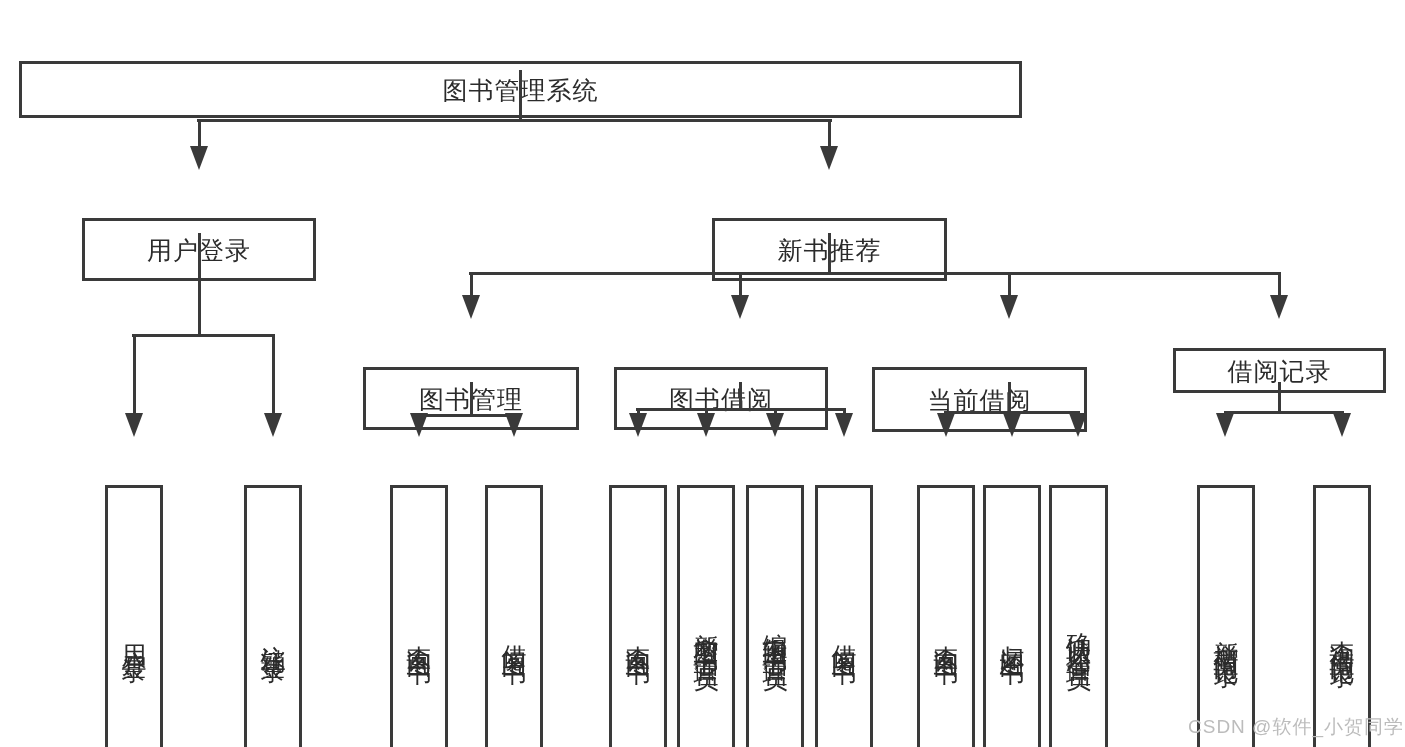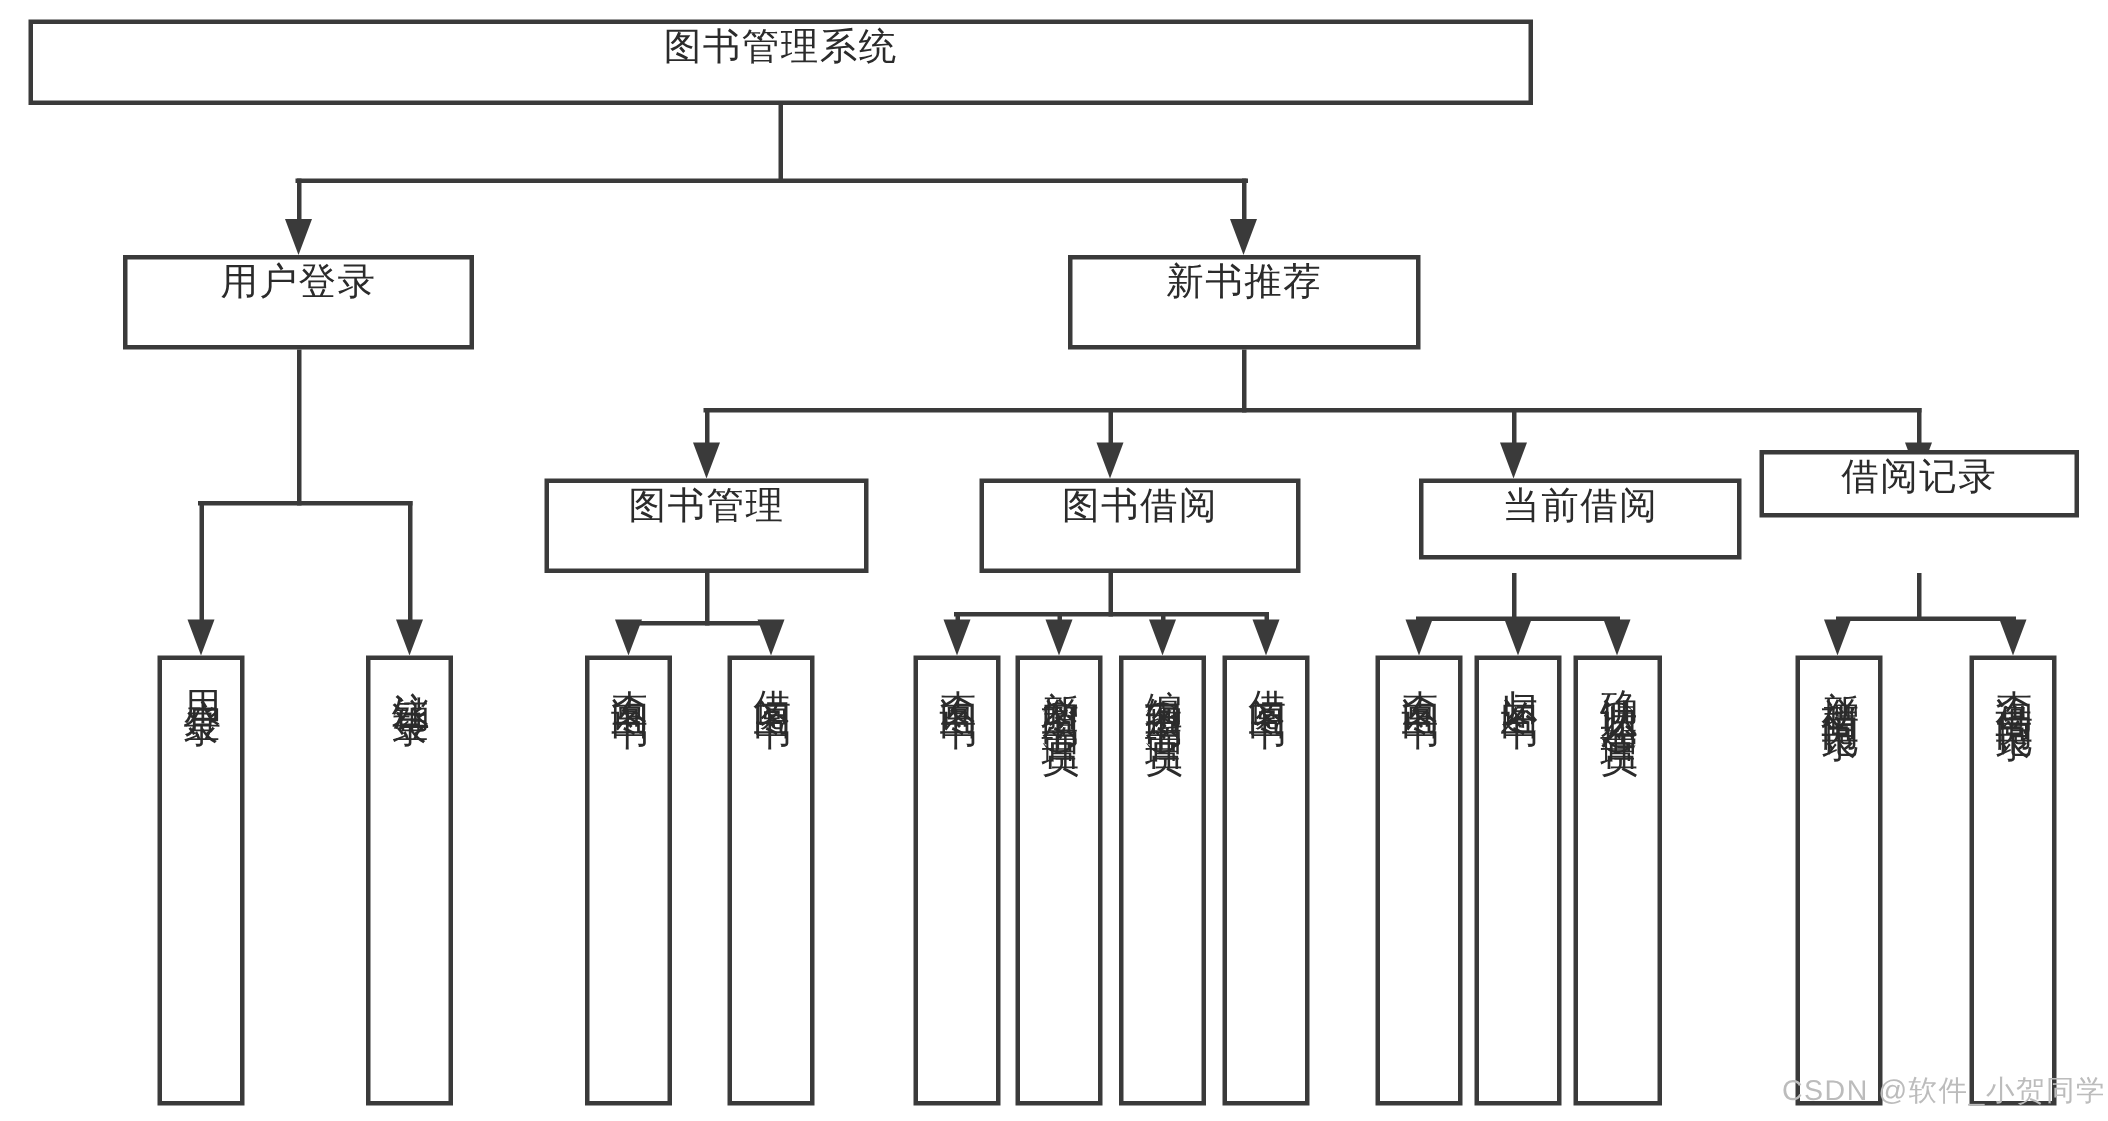--- a/index.html
+++ b/index.html
@@ -5,21 +5,21 @@
   html,body{margin:0;padding:0;background:#ffffff;}
   body{
     width:1405px;height:747px;position:relative;overflow:hidden;
     font-family:"Liberation Sans",sans-serif;
   }
   .canvas{position:absolute;left:0;top:0;width:1405px;height:747px;background:var(--color-background,#fff);}
   .box{
     position:absolute;box-sizing:border-box;
     border:3px solid var(--color-line,#3a3a3a);
     background:var(--color-box_bg,#ffffff);
-    display:flex;justify-content:center;
+    display:flex;align-items:center;justify-content:center;margin-top:48px;
   }
   .hlabel{
     font-size:25px;letter-spacing:1px;color:var(--color-text,#2b2b2b);
     white-space:nowrap;line-height:1.2;
   }
   .vtext{
     writing-mode:vertical-lr;text-orientation:mixed;
     font-size:25px;letter-spacing:5px;line-height:1.15;
     color:var(--color-text,#2b2b2b);
   }
@@ -73,24 +73,24 @@
   <div class="vline" style="left:738.5px;top:272px;width:3px;height:26px"></div>
   <div class="arr" style="left:731px;top:295px"></div>
   <div class="vline" style="left:1008px;top:272px;width:3px;height:26px"></div>
   <div class="arr" style="left:1000px;top:295px"></div>
   <div class="vline" style="left:1278px;top:272px;width:3px;height:26px"></div>
   <div class="arr" style="left:1270px;top:295px"></div>
 
   <div class="box" style="left:363px;top:319px;width:216px;height:63px">
     <span class="hlabel">图书管理</span>
   </div>
-  <div class="box" style="left:653px;top:319px;width:214px;height:63px">
+  <div class="box" style="left:614px;top:319px;width:214px;height:63px">
     <span class="hlabel">图书借阅</span>
   </div>
-  <div class="box" style="left:946px;top:319px;width:215px;height:54px">
+  <div class="box" style="left:872px;top:319px;width:215px;height:65px">
     <span class="hlabel">当前借阅</span>
   </div>
   <div class="box" style="left:1173px;top:300px;width:213px;height:45px">
     <span class="hlabel">借阅记录</span>
   </div>
 
   <div class="vline" style="left:469.5px;top:382px;width:3px;height:35px"></div>
   <div class="hline" style="left:417px;top:414px;width:99px;height:3px"></div>
   <div class="arr" style="left:410px;top:413px"></div>
   <div class="arr" style="left:505px;top:413px"></div>

